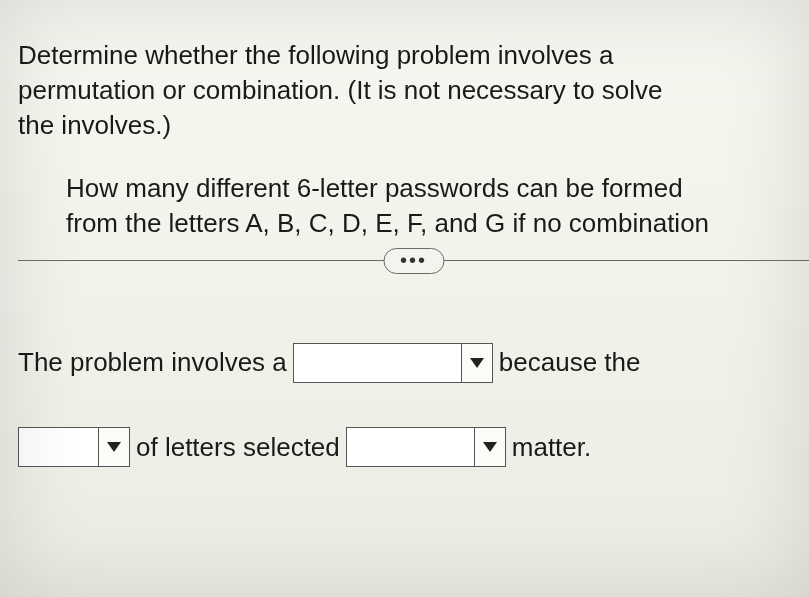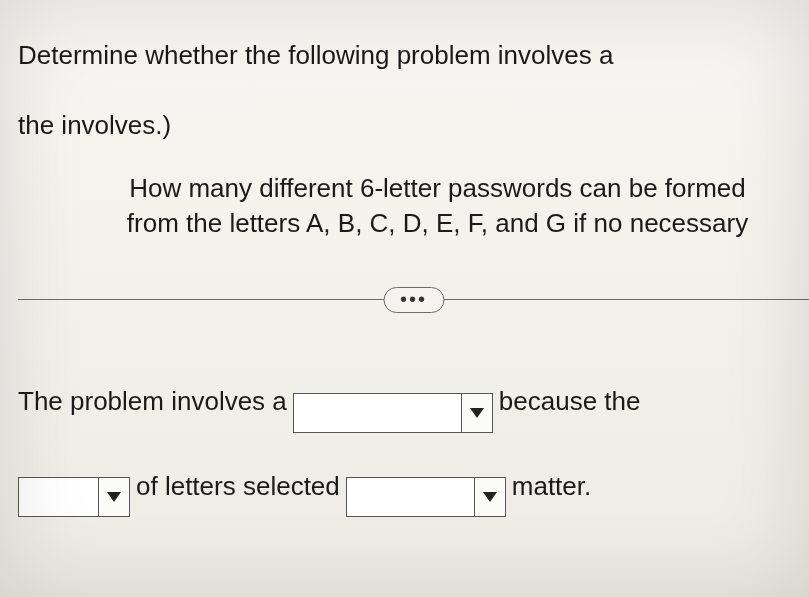--- a/index.html
+++ b/index.html
@@ -22,22 +22,21 @@
     position: relative;
   }
   .para1 {
     line-height: 1.35;
     margin-bottom: 28px;
     margin-top: 20px;
   }
   .para2 {
     padding-left: 48px;
     line-height: 1.35;
-    margin-bottom: 58px;
-    text-align: center;
+    margin-bottom: 19px;
   }
   .divider-wrap {
     position: relative;
     height: 1px;
     margin: 0 0 70px 0;
   }
   .divider-line {
     border-top: 1px solid #6b6b6b;
     width: 100%;
   }
@@ -57,21 +56,21 @@
     font-size: 20px;
     letter-spacing: 2px;
     color: #333;
     cursor: pointer;
   }
   .answer-block {
     line-height: 2.4;
   }
   .answer-line {
     display: flex;
-    align-items: flex-end;
+    align-items: center;
     flex-wrap: wrap;
     gap: 10px 6px;
   }
   .answer-line + .answer-line {
     margin-top: 22px;
   }
   .inline-text {
     white-space: nowrap;
   }
   .dropdown {
@@ -109,27 +108,27 @@
     box-shadow: inset 0 0 90px rgba(0,0,0,0.12);
   }
 </style>
 </head>
 <body>
 
 <div class="page">
 
   <div class="para1">
     <span>Determine whether the following problem involves a</span><br>
-    <br>
+    <span>permutation or combination. (It is not necessary to solve</span><br>
     <span>the involves.)</span>
   </div>
 
   <div class="para2">
     <span>How many different 6-letter passwords can be formed</span><br>
-    <span>from the letters A, B, C, D, E, F, and G if no necessary</span><br>
+    <span>from the letters A, B, C, D, E, F, and G if no combination</span><br>
   </div>
 
   <div class="divider-wrap">
     <div class="divider-line"></div>
     <div class="ellipsis-pill">
       <span>•••</span>
     </div>
   </div>
 
   <div class="answer-block">

